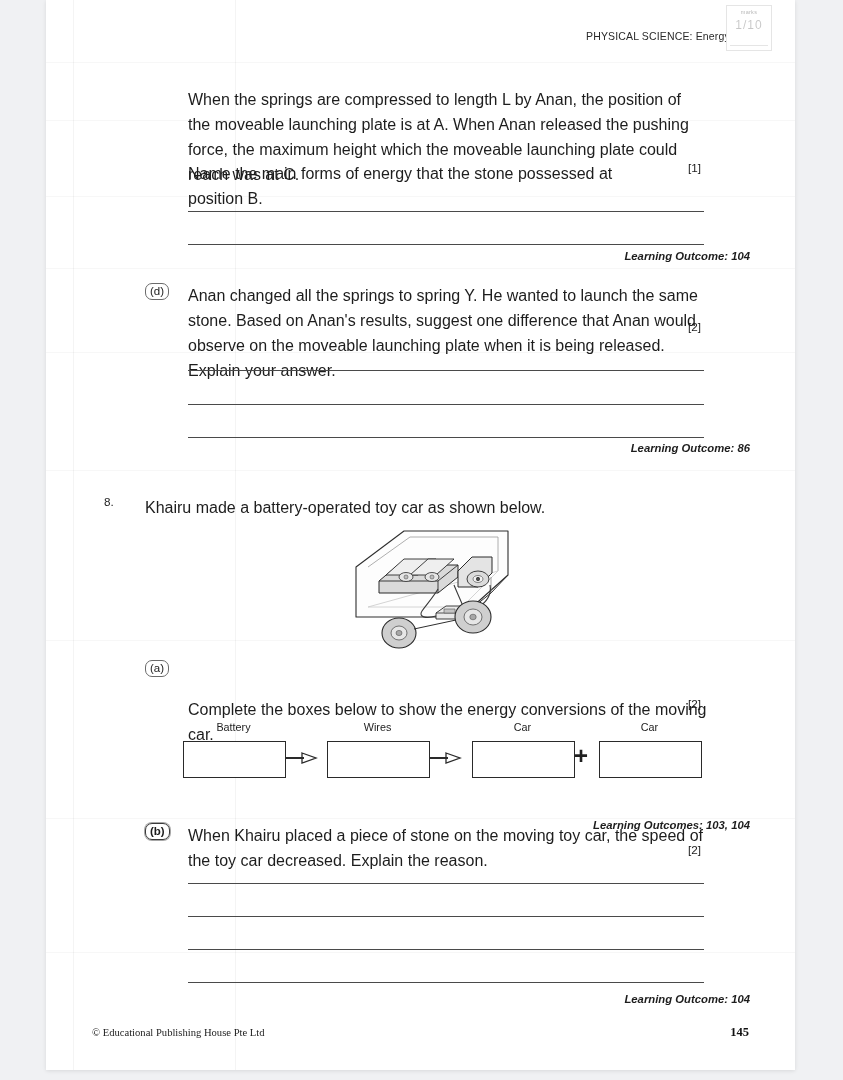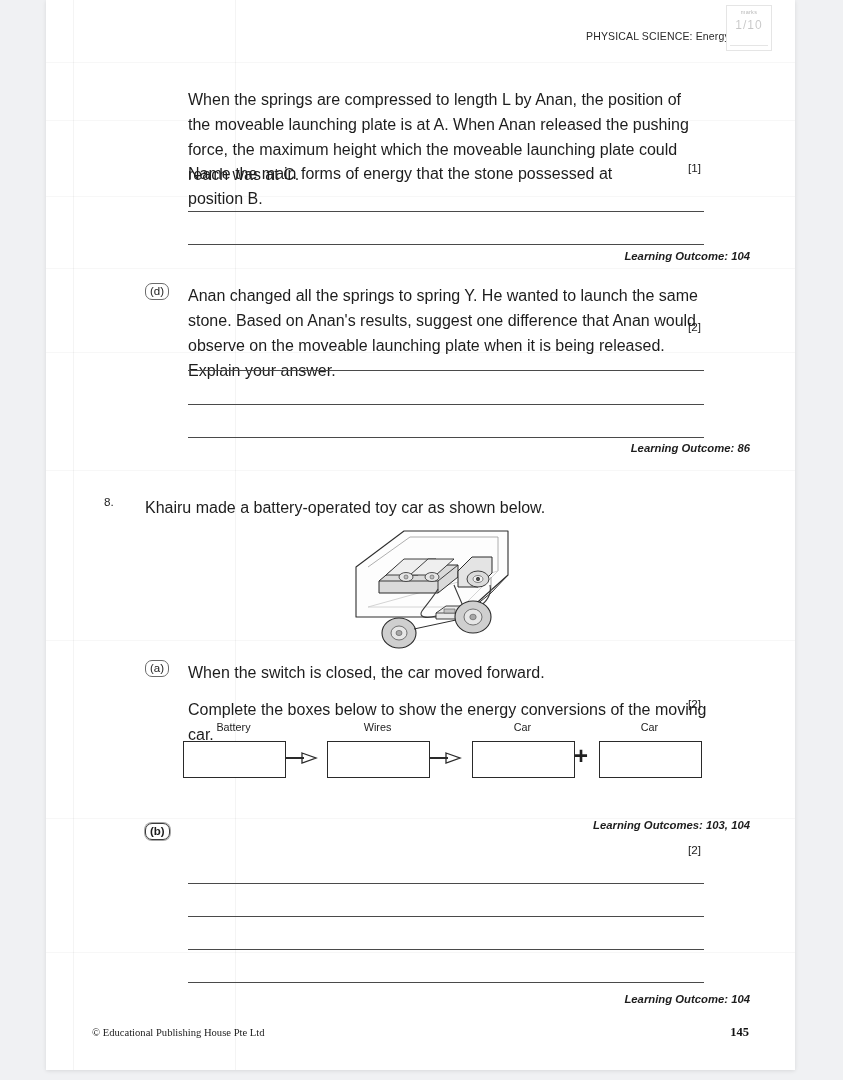--- a/index.html
+++ b/index.html
@@ -327,21 +327,20 @@
               <ellipse cx="187" cy="102" rx="9" ry="8" fill="#e6e6e6" stroke="#555" stroke-width="0.8"></ellipse>
               <ellipse cx="187" cy="102" rx="3.2" ry="2.8" fill="#a8a8a8" stroke="#555" stroke-width="0.6"></ellipse>
             </g>
 
             <path d="M128 114 L170 105" stroke="#2e2e2e" stroke-width="1.0"></path>
           </g>
         </svg>
       </div>
 
       <div class="parttag" style="left:99px; top:660px;">(a)</div>
-      <div class="para" style="left:142px; top:660px; width:516px;">When the switch is closed, the car moved forward.</div>
 
       <div class="para" style="left:142px; top:697px; width:520px;">Complete the boxes below to show the energy conversions of the moving car.</div>
       <div class="marks" style="left:642px; top:697px;">[2]</div>
 
       <div>
 
         <div class="elabel" style="left:137px; top:721px;">Battery</div>
         <div class="elabel" style="left:281px; top:721px;">Wires</div>
         <div class="elabel" style="left:426px; top:721px;">Car</div>
         <div class="elabel" style="left:553px; top:721px;">Car</div>
@@ -360,20 +359,21 @@
           <path d="M0 8 L18 8" stroke="#2a2a2a" stroke-width="2" fill="none"></path>
           <path d="M16 3 L30 8 L16 13 Z" fill="none" stroke="#2a2a2a" stroke-width="1.3"></path>
         </svg>
 
         <div class="eplus" style="left:528px; top:748px;">+</div>
       </div>
 
       <div class="lo" style="top:819px;">Learning Outcomes: 103, 104</div>
 
       <div class="parttag bold-ghost" style="left:99px; top:823px;">(b)</div>
+      <div class="para" style="left:142px; top:823px; width:520px;">When Khairu placed a piece of stone on the moving toy car, the speed of the toy car decreased. Explain the reason.</div>
       <div class="marks" style="left:642px; top:843px;">[2]</div>
 
       <div class="ansline" style="left:142px; top:883px; width:516px;"></div>
       <div class="ansline" style="left:142px; top:916px; width:516px;"></div>
       <div class="ansline" style="left:142px; top:949px; width:516px;"></div>
       <div class="ansline" style="left:142px; top:982px; width:516px;"></div>
 
       <div class="lo" style="top:993px;">Learning Outcome: 104</div>
 
       <div class="footer-left">© Educational Publishing House Pte Ltd</div>

